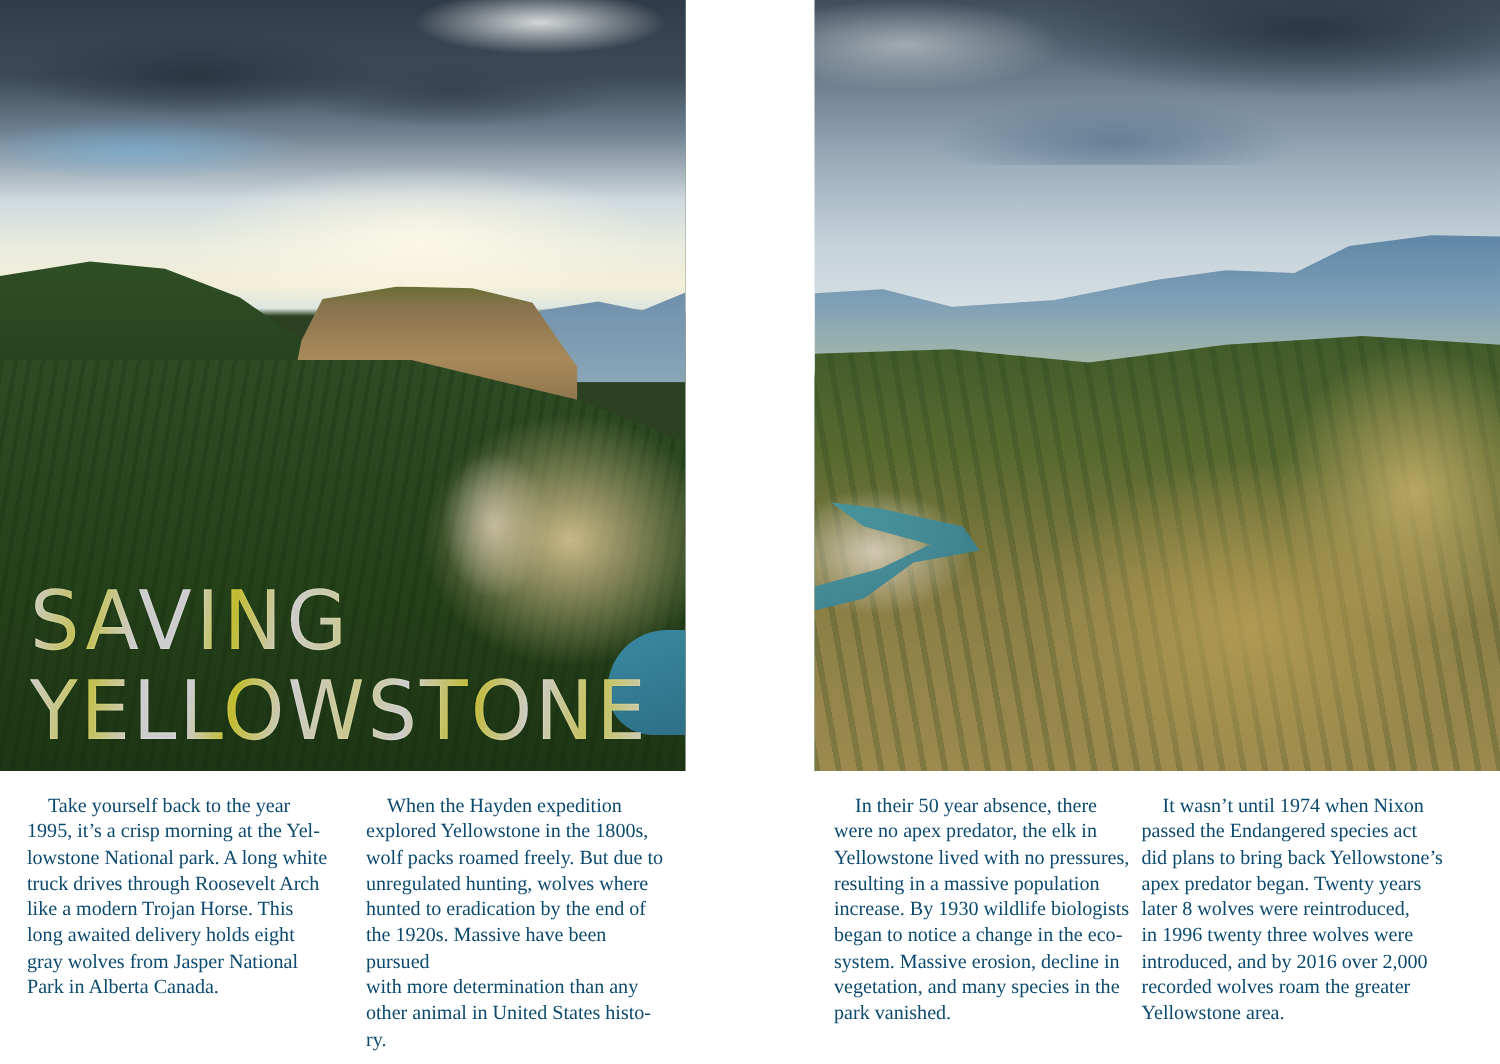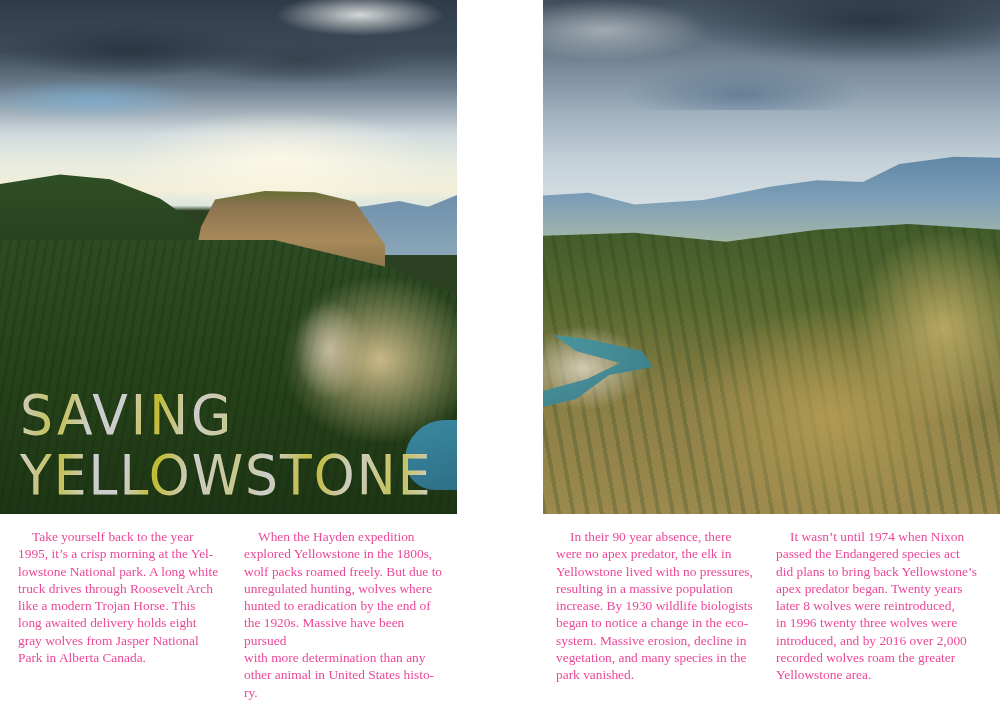--- a/index.html
+++ b/index.html
@@ -105,28 +105,28 @@
     }
     .rriver {
       position: absolute; left: 0; top: 335px; width: 110px; height: 80px;
       background: linear-gradient(150deg, rgba(70,150,160,0.95), rgba(50,120,140,0.9));
       clip-path: polygon(10% 0, 40% 5%, 90% 20%, 100% 40%, 60% 50%, 30% 80%, 0 90%, 0 70%, 40% 55%, 70% 35%, 30% 20%);
     }
 
     
     .col {
       position: absolute; top: 528px; width: 205px;
-      font-size: 13.4px; line-height: 17.3px; color: #ec4899;
+      font-size: 13.4px; line-height: 17.3px; color: #0c4a6e;
       margin: 0;
     }
     .col p { margin: 0; text-indent: 14px; white-space: pre-line; }
     .col-1 { left: 18px; }
     .col-2 { left: 244px; }
     .col-3 { left: 13px; }
-    .col-4 { left: 233px; }
+    .col-4 { left: 218px; }
   </style>
 </head>
 <body>
 
 <div class="page page-left">
   <div class="photo photo-left">
     <div class="sky-clouds"></div>
     <div class="sky-glow"></div>
     <div class="far-mtn"></div>
     <div class="hill-left"></div>
@@ -162,21 +162,21 @@
 </div>
 
 <div class="page page-right">
   <div class="photo photo-right">
     <div class="rsky-dark"></div>
     <div class="rmtn"></div>
     <div class="rcanyon"></div>
     <div class="rriver"></div>
   </div>
   <div class="col col-3">
-    <p>In their 90 year absence, there
+    <p>In their 50 year absence, there
 were no apex predator, the elk in
 Yellowstone lived with no pressures,
 resulting in a massive population
 increase. By 1930 wildlife biologists
 began to notice a change in the eco-
 system. Massive erosion, decline in
 vegetation, and many species  in the
 park vanished.</p>
   </div>
   <div class="col col-4">

